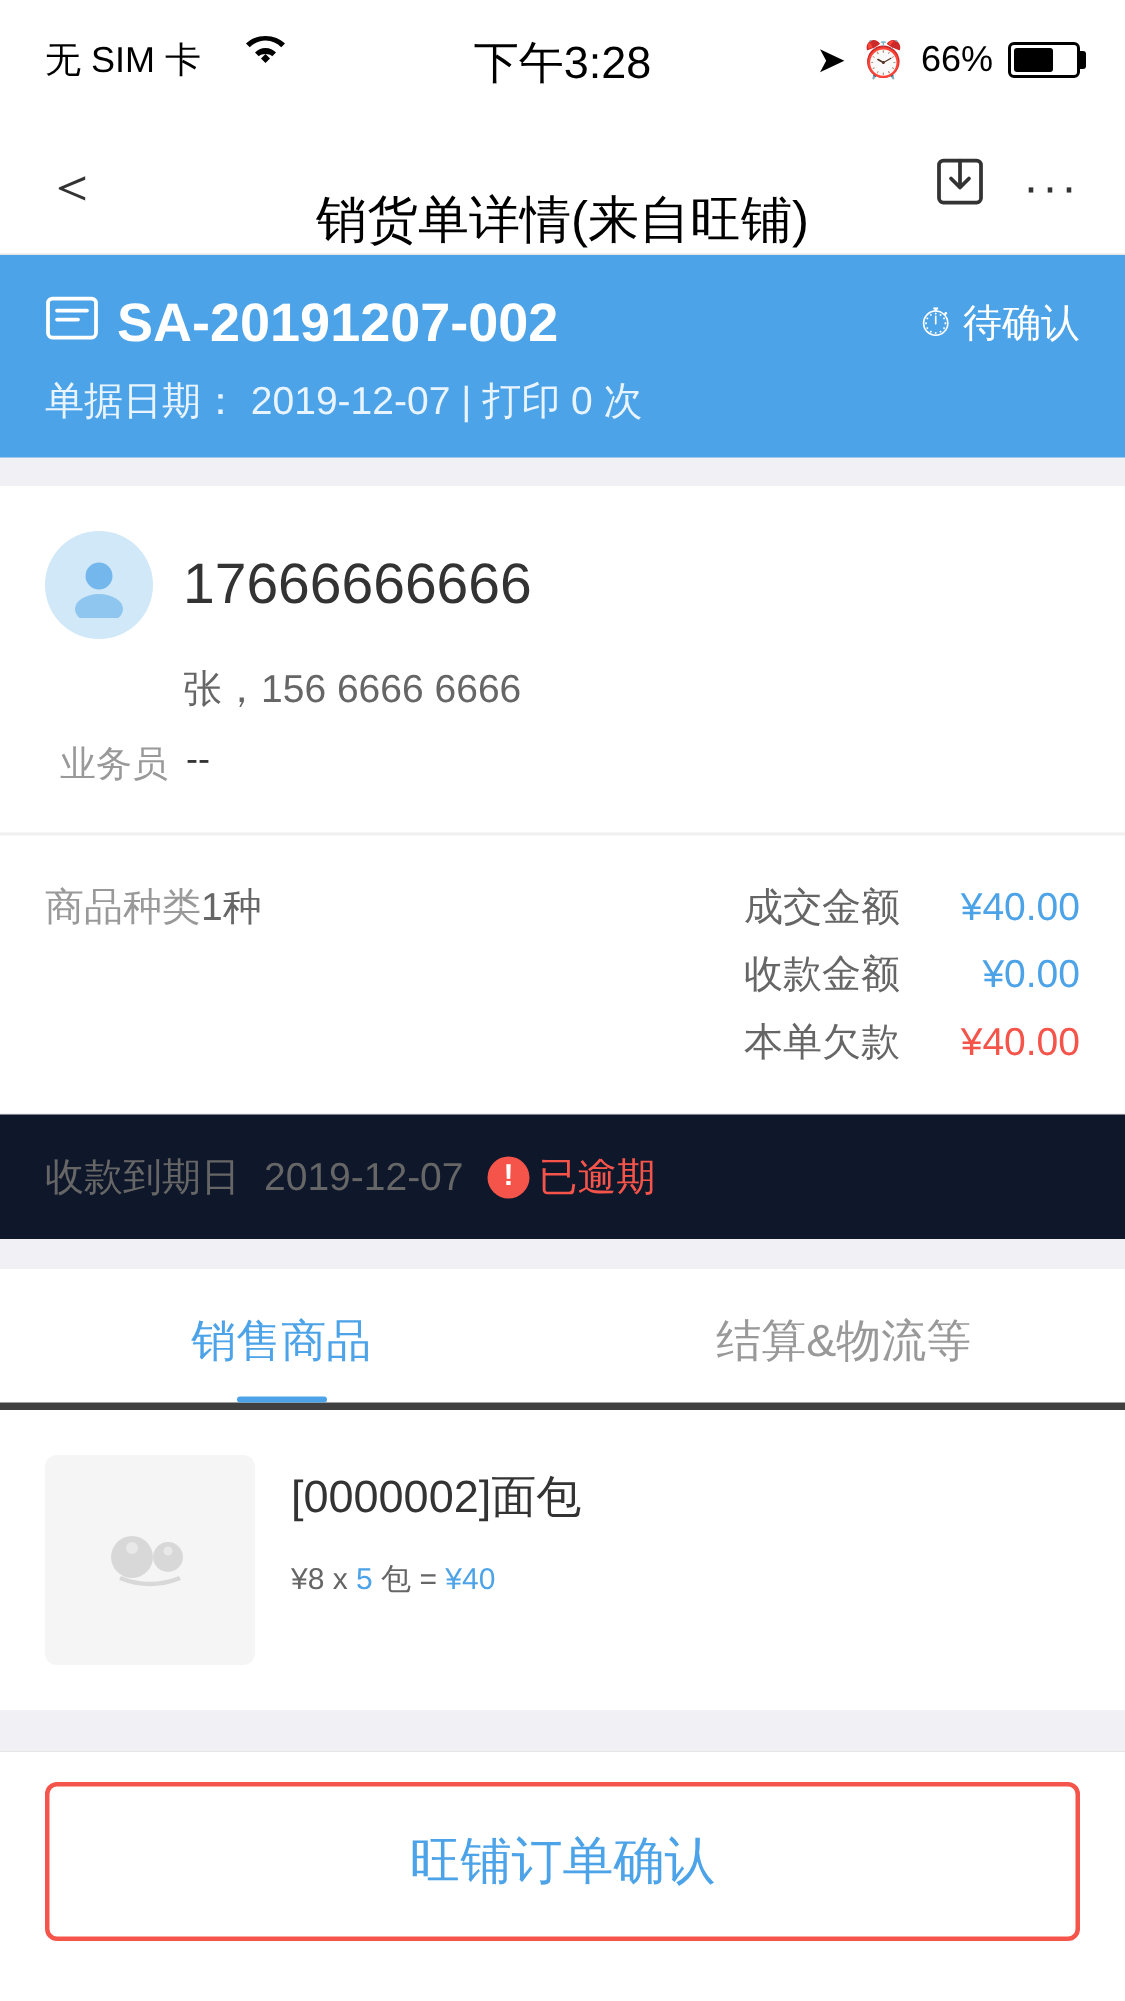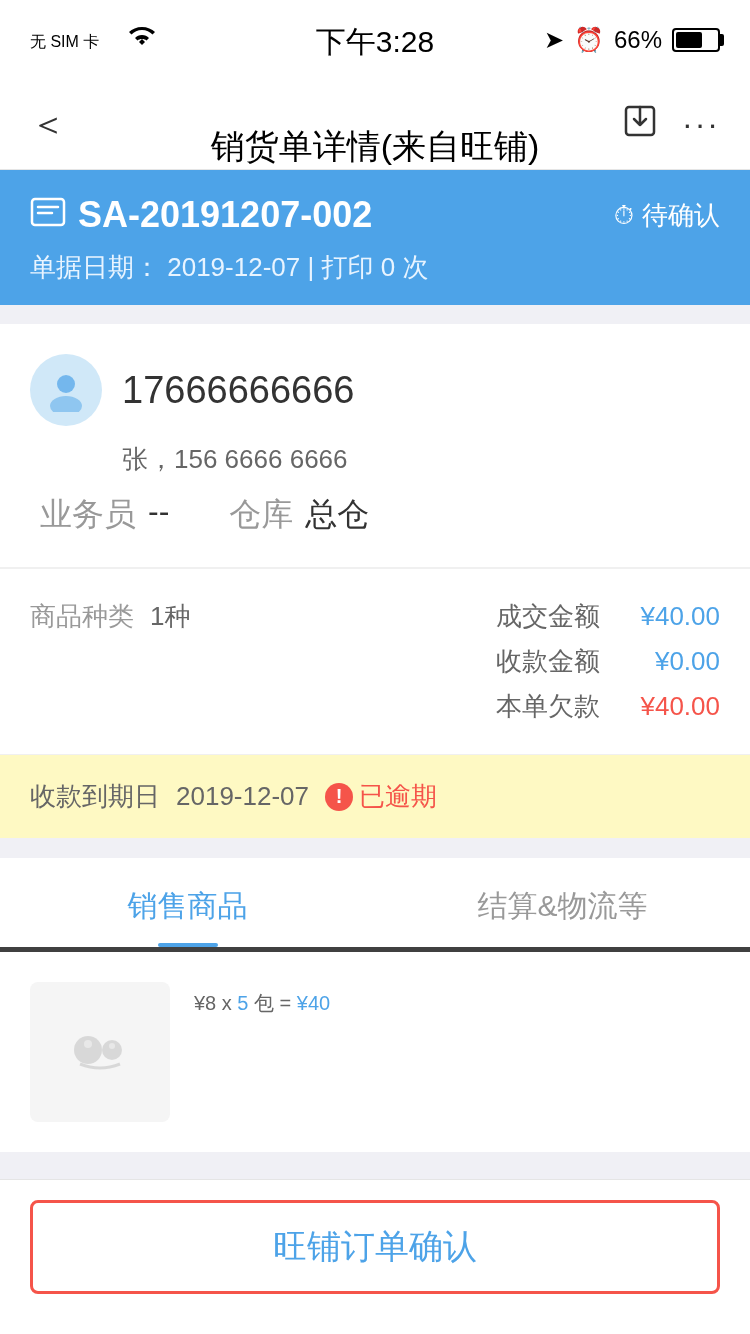--- a/index.html
+++ b/index.html
@@ -21,23 +21,23 @@
       background: #fff;
       display: flex;
       align-items: center;
       justify-content: space-between;
       padding: 0 30px;
       font-size: 26px;
       color: #000;
     }
     .status-bar-left {
       display: flex;
-      align-items: flex-end;
+      align-items: flex-start;
       gap: 28px;
-      font-size: 16px;
+      font-size: 24px;
     }
     .status-bar-center {
       font-size: 30px;
       font-weight: 500;
       position: absolute;
       left: 50%;
       transform: translateX(-50%);
       top: 22px;
     }
     .status-bar-right {
@@ -192,21 +192,21 @@
       margin-left: 92px;
       margin-bottom: 16px;
     }
     .customer-meta {
       display: flex;
       gap: 60px;
       margin-left: 0;
       padding: 0 10px;
     }
     .meta-item {
-      font-size: 32px;
+      font-size: 24px;
       color: #666;
       display: flex;
       gap: 12px;
       text-align: right;
     }
     .meta-label {
       color: #999;
     }
     .meta-value {
       color: #333;
@@ -219,21 +219,21 @@
       display: flex;
       justify-content: space-between;
       align-items: flex-start;
       margin-bottom: 0;
       border-top: 1px solid #f0f0f0;
     }
     .product-types {
       font-size: 26px;
       color: #666;
       display: flex;
-      gap: 16px;
+      gap: 0;
       align-items: center;
     }
     .product-types-label {
       color: #999;
     }
     .amounts-list {
       display: flex;
       flex-direction: column;
       gap: 10px;
       align-items: flex-end;
@@ -251,21 +251,21 @@
       color: #4da3e8;
       min-width: 100px;
       text-align: right;
     }
     .amount-value.red {
       color: #f5544a;
     }
 
     
     .due-section {
-      background: #fef9c3;
+      background: #0f172a;
       padding: 24px 30px;
       font-size: 26px;
       color: #666;
       display: flex;
       align-items: center;
       gap: 16px;
       margin-bottom: 20px;
       border-top: 1px solid #f0f0f0;
     }
     .overdue-badge {
@@ -379,21 +379,21 @@
       position: fixed;
       bottom: 0;
       left: 0;
       width: 750px;
       background: #fff;
       padding: 20px 30px 40px;
       border-top: 1px solid #e5e5e5;
     }
     .confirm-btn {
       width: 100%;
-      height: 94px;
+      height: 106px;
       border: 3px solid #f5544a;
       background: #fff;
       border-radius: 8px;
       font-size: 34px;
       color: #4da3e8;
       cursor: pointer;
       display: flex;
       align-items: center;
       justify-content: center;
     }
@@ -472,24 +472,20 @@
           <ellipse cx="22" cy="38" rx="16" ry="10" fill="#4da3e8" opacity="0.5"></ellipse>
         </svg>
       </div>
       <span class="customer-phone">17666666666</span>
     </div>
     <div class="customer-name">张，156 6666 6666</div>
     <div class="customer-meta">
       <div class="meta-item">
         <span class="meta-label">业务员</span>
         <span class="meta-value">--</span>
-      </div>
-      <div class="meta-item">
-        <span class="meta-label">仓库</span>
-        <span class="meta-value">总仓</span>
       </div>
     </div>
   </div>
 
   <div class="amounts-section">
     <div class="product-types">
       <span class="product-types-label">商品种类</span>
       <span>1种</span>
     </div>
     <div class="amounts-list">
@@ -532,20 +528,21 @@
     <div class="product-image">
       <svg viewBox="0 0 80 60" fill="none" xmlns="http://www.w3.org/2000/svg">
         <circle cx="28" cy="28" r="14" fill="#999"></circle>
         <circle cx="52" cy="28" r="10" fill="#999"></circle>
         <path d="M20 42 Q40 50 60 42" stroke="#999" stroke-width="3" fill="none"></path>
         <circle cx="28" cy="22" r="4" fill="#fff" opacity="0.5"></circle>
         <circle cx="52" cy="24" r="3" fill="#fff" opacity="0.5"></circle>
       </svg>
     </div>
     <div class="product-info">
+      <div class="product-name">[0000002]面包</div>
       <div class="product-price-row">
         <span>¥8 x </span>
         <span class="price-blue">5</span>
         <span>包</span>
         <span>=</span>
         <span class="price-total">¥40</span>
       </div>
     </div>
   </div>
 </div>

